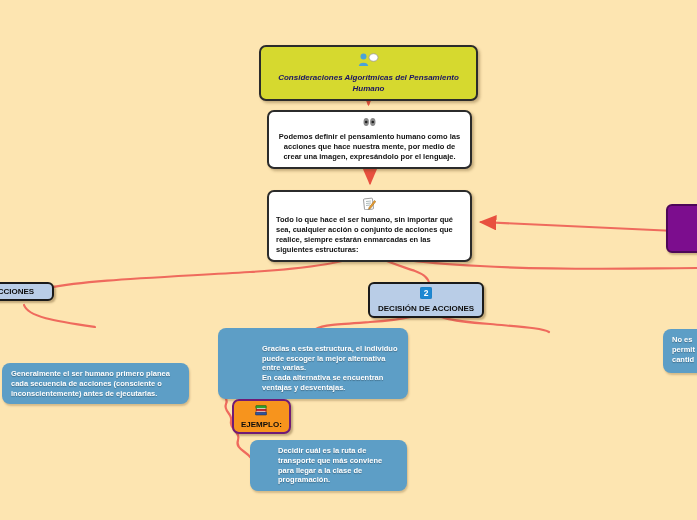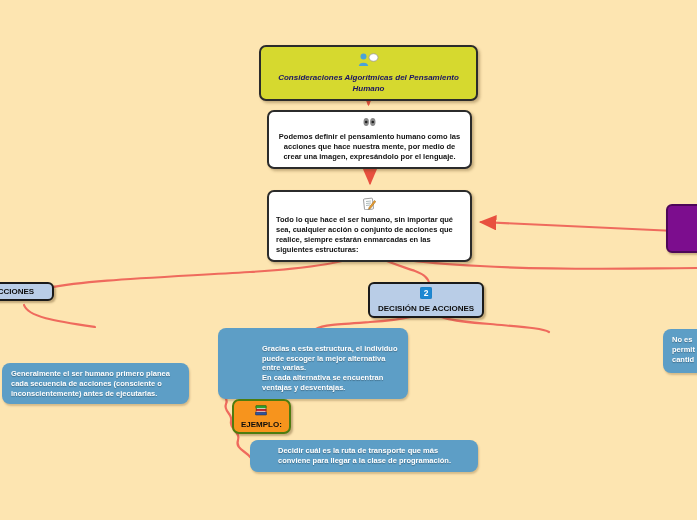--- a/index.html
+++ b/index.html
@@ -30,21 +30,21 @@
         font-size:7.5px;line-height:1.3;padding:6px 9px;
         text-shadow:0 1px 1px rgba(0,0,0,.3);
         box-shadow:1px 2px 2px rgba(90,60,20,.25);}
   .pre{white-space:pre-line;}
   
   .purple{background:#7c0d8e;border:2px solid #4d0758;border-radius:6px;
           color:#f6f0a8;font-weight:bold;font-size:6.5px;line-height:1.35;
           display:flex;align-items:center;gap:4px;padding:3px 5px;
           box-shadow:1px 2px 2px rgba(90,60,20,.3);}
   
-  .orange{background:#f7941d;border:2px solid #4d7c0f;border-radius:7px;
+  .orange{background:#f7941d;border:2px solid #701a75;border-radius:7px;
           display:flex;align-items:center;gap:4px;padding:3px 7px;
           font-size:8px;font-weight:bold;color:#0d0d0d;white-space:nowrap;
           box-shadow:2px 2px 2px rgba(90,60,20,.35);}
   .lines div{margin:0;}
   .icon{flex:0 0 auto;display:block;}
 </style>
 </head>
 <body>
 
 <div class="canvas">
@@ -145,17 +145,17 @@
     <svg class="icon" width="14" height="12" viewBox="0 0 14 12">
       <rect x="1.5" y="8" width="11" height="3" rx="0.5" fill="#2f55a0" stroke="#14264d" stroke-width="0.5"></rect>
       <rect x="2.2" y="4.8" width="10" height="3" rx="0.5" fill="#cc2f2f" stroke="#5d1111" stroke-width="0.5"></rect>
       <rect x="1.8" y="1.6" width="10.5" height="3" rx="0.5" fill="#2fa12f" stroke="#124d12" stroke-width="0.5"></rect>
       <line x1="2.4" y1="7.6" x2="11.6" y2="7.6" stroke="#fff" stroke-width="0.7"></line>
       <line x1="2.8" y1="4.5" x2="11.6" y2="4.5" stroke="#fff" stroke-width="0.7"></line>
     </svg>
     <span>EJEMPLO:</span>
   </div>
 
-  <div class="node desc" style="left:250px;top:440px;width:228px;padding-left:28px;">
+  <div class="node desc" style="left:250px;top:440px;width:157px;padding-left:28px;">
     <span>Decidir cuál es la ruta de transporte que más conviene para llegar a la clase de programación.</span>
   </div>
 
 </div>
 
 </body></html>

